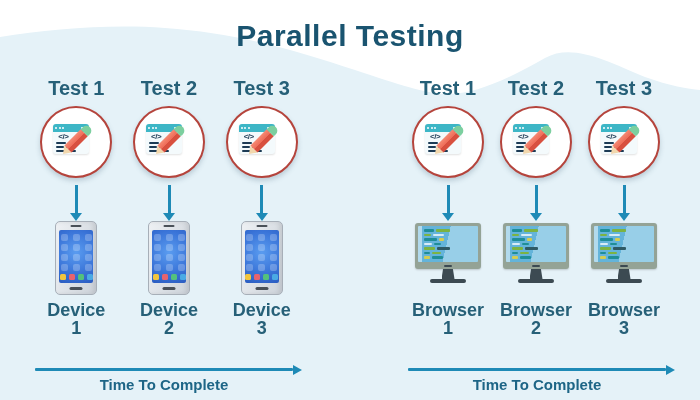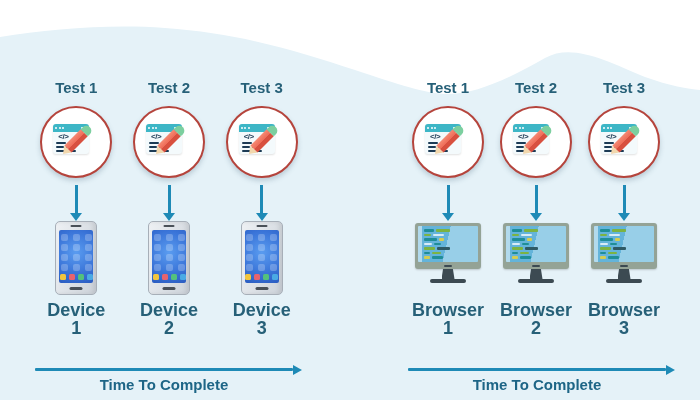--- a/index.html
+++ b/index.html
@@ -14,21 +14,21 @@
   *{margin:0;padding:0;box-sizing:border-box}
   body{font-family:"Liberation Sans","DejaVu Sans",sans-serif;background:#fff}
   .canvas{position:relative;width:700px;height:400px;background:var(--background);overflow:hidden}
   .wave-svg{position:absolute;top:0;left:0;display:block}
   .title{position:absolute;top:19px;left:0;width:100%;text-align:center;
          font-size:30px;font-weight:bold;color:var(--title-text);letter-spacing:.5px}
   .section{position:absolute;top:78px;display:flex}
   .section.left{left:30px;width:278px}
   .section.right{left:404px;width:264px}
   .col{flex:1;display:flex;flex-direction:column;align-items:center}
-  .test-label{height:20px;line-height:20px;font-size:15px;font-weight:bold;color:var(--label-text)}
+  .test-label{height:20px;line-height:20px;font-size:20px;font-weight:bold;color:var(--label-text)}
   
   .circle{margin-top:8px;width:72px;height:72px;border-radius:50%;background:var(--circle-fill);
           border:2px solid var(--circle-border);position:relative;
           box-shadow:0 3px 5px rgba(90,120,140,.3)}
   .win{position:absolute;left:11px;top:16px;width:36px;height:30px;border-radius:3px;
        background:var(--window-body);overflow:hidden;box-shadow:0 1px 2px rgba(0,0,0,.12)}
   .win-header{height:8px;background:var(--window-header);display:flex;align-items:center;padding:0 2px}
   .win-header .dot{width:2px;height:2px;border-radius:50%;background:#fff;margin-right:1.5px}
   .win-header .dash{width:6px;height:2px;border-radius:1px;background:#fff;margin-left:auto}
   .code-glyph{font-size:8px;font-weight:bold;color:var(--code-dark);line-height:9px;padding-left:5px;letter-spacing:-.5px}
@@ -93,20 +93,21 @@
 <body>
 
 <div class="canvas">
 
   <svg class="wave-svg" width="700" height="120" viewBox="0 0 700 120" preserveAspectRatio="none">
     <path d="M0,37 C50,29 110,24 165,28 C240,33 300,52 355,70 C400,85 425,93 445,94
              C475,95 510,78 545,58 C572,43 605,60 645,77 C670,86 688,89 700,90
              L700,0 L0,0 Z" fill="var(--wave)"></path>
   </svg>
 
+  <div class="title">Parallel Testing</div>
 
   <div class="section left">
 
     <div class="col">
       <div class="test-label">Test 1</div>
       <div class="circle">
         <div class="win">
           <div class="win-header">
               <span class="dot"></span>
               <span class="dot"></span>

